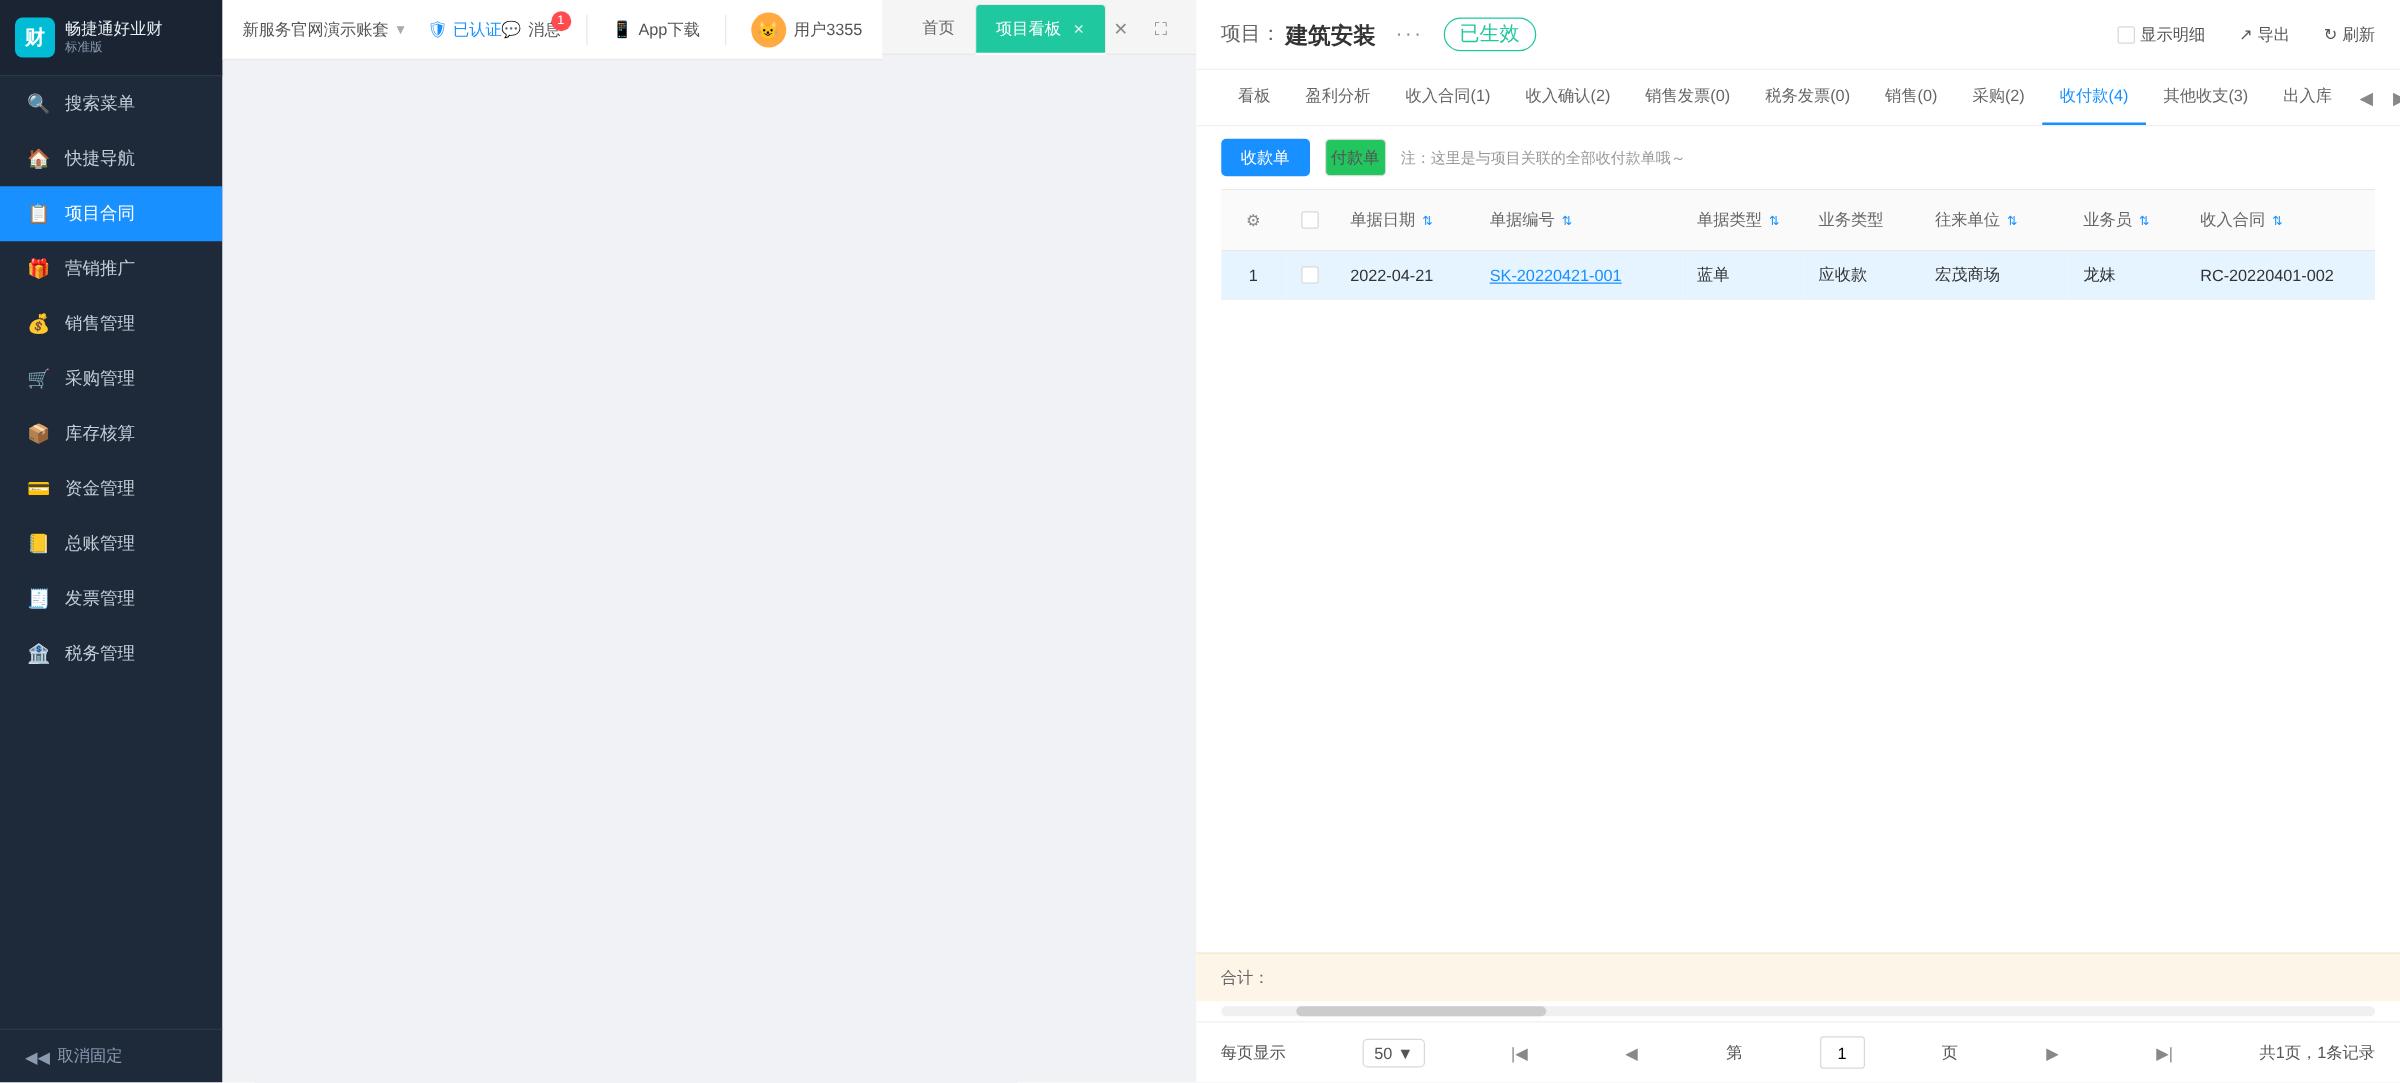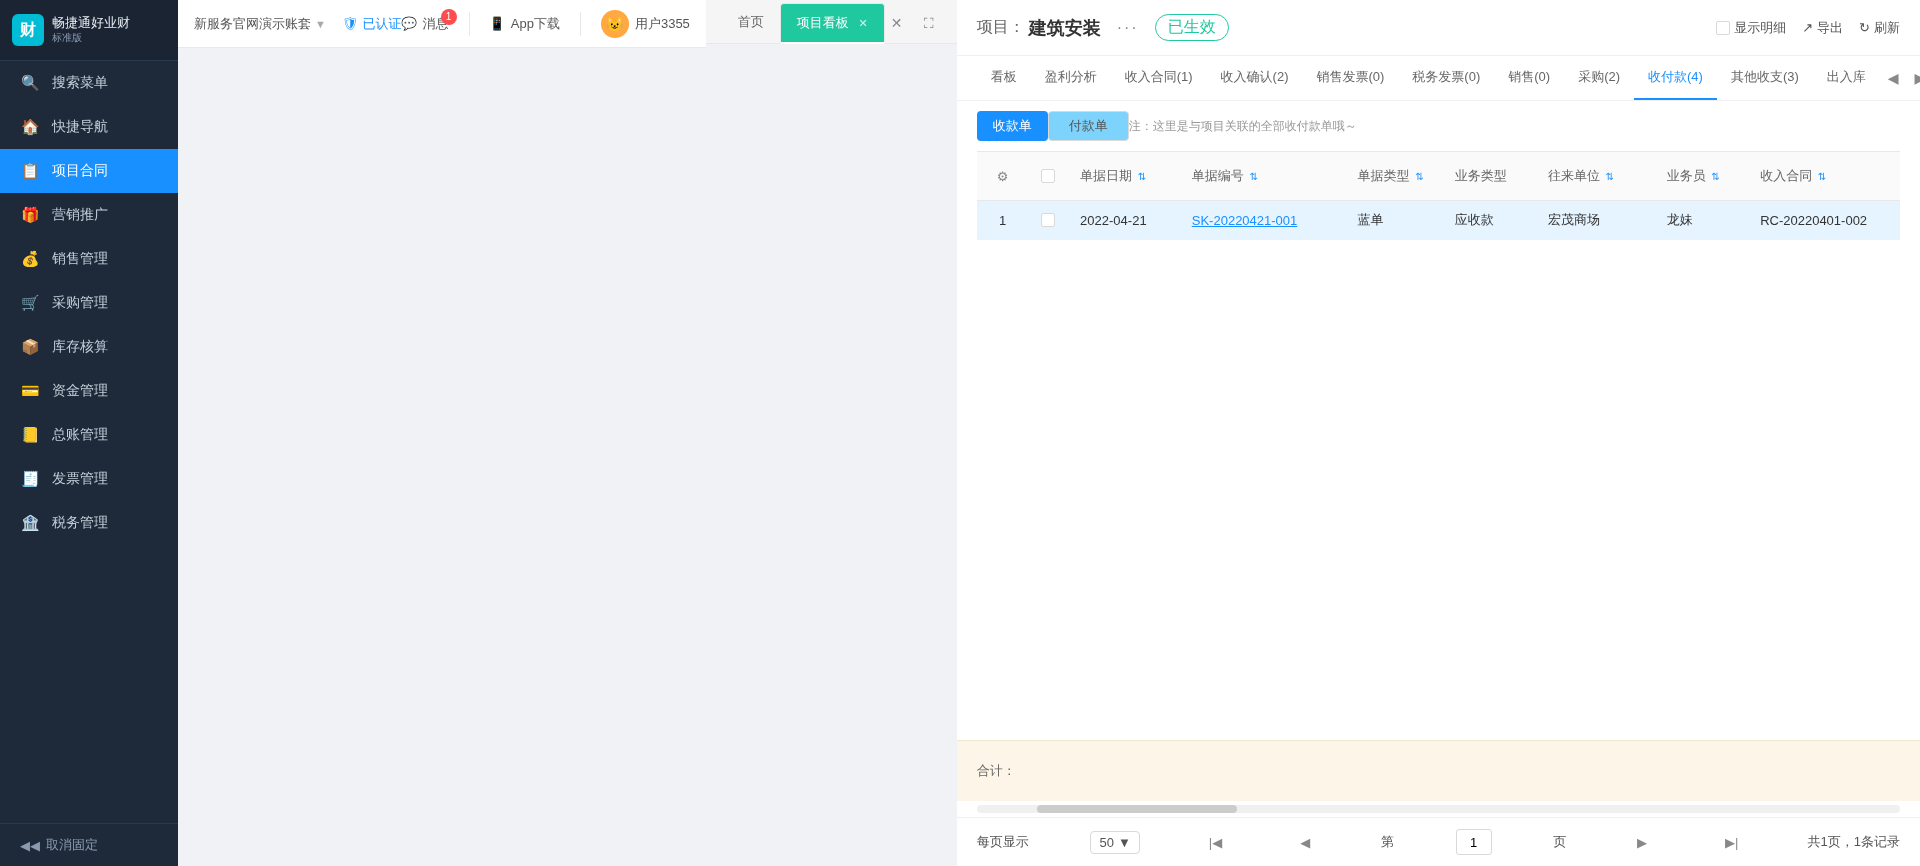--- a/index.html
+++ b/index.html
@@ -210,21 +210,21 @@
       border: 1px solid #20c8a0;
       color: #20c8a0;
       padding: 2px 12px;
       border-radius: 20px;
       font-size: 16px;
     }
     .project-header-right {
       margin-left: auto;
       display: flex;
       align-items: flex-end;
-      gap: 16px;
+      gap: 27px;
     }
     .header-action-btn {
       display: flex; align-items: center; gap: 4px;
       color: #555; font-size: 13px; cursor: pointer;
     }
     .checkbox-label {
       display: flex; align-items: center; gap: 4px;
       color: #555; font-size: 13px; cursor: pointer;
     }
     .checkbox-box {
@@ -263,36 +263,37 @@
       color: #888;
       font-size: 14px;
       display: flex; align-items: center;
     }
 
     
     .toolbar {
       padding: 10px 20px;
       display: flex;
       align-items: center;
+      gap: 12px;
       flex-shrink: 0;
     }
     .toolbar-btn-primary {
       background: #1890ff;
       color: white;
       border: none;
       padding: 6px 16px;
       border-radius: 4px;
       cursor: pointer;
       font-size: 13px;
     }
     .toolbar-btn {
-      background: #7dd3fc;
+      background: #22c55e;
       color: #555;
       border: 1px solid #d9d9d9;
-      padding: 5px 20px;
+      padding: 5px 4px;
       border-radius: 4px;
       cursor: pointer;
       font-size: 13px;
     }
     .toolbar-note {
       color: #999;
       font-size: 12px;
     }
 
     
@@ -352,21 +353,21 @@
       width: 14px; height: 14px;
       border: 1px solid #d9d9d9;
       border-radius: 2px;
       background: white;
       cursor: pointer;
     }
 
     
     .table-footer {
       background: #fdf6e8;
-      padding: 21px 20px;
+      padding: 10px 20px;
       display: flex;
       align-items: center;
       border-top: 1px solid #f0e8d0;
       flex-shrink: 0;
       font-size: 13px;
       color: #666;
       font-family: Liberation Serif, serif;
     }
 
     

